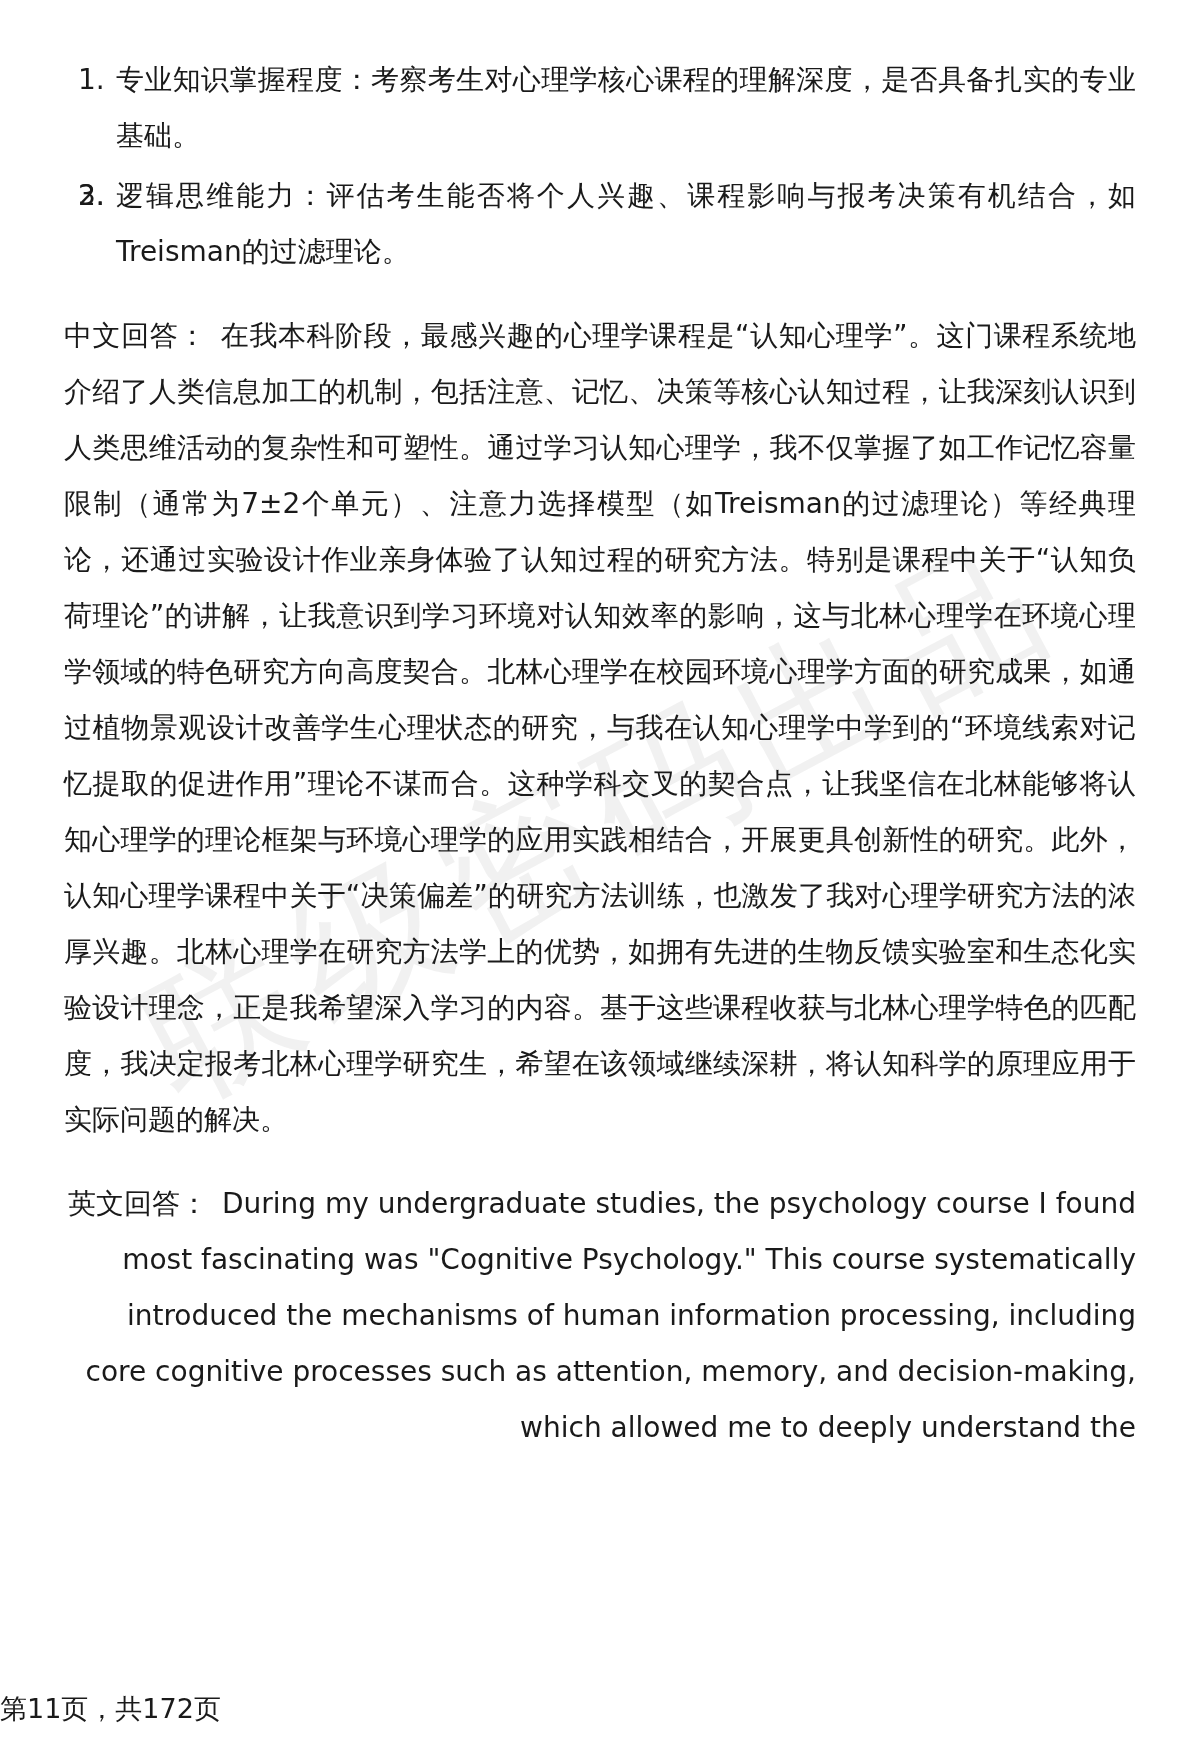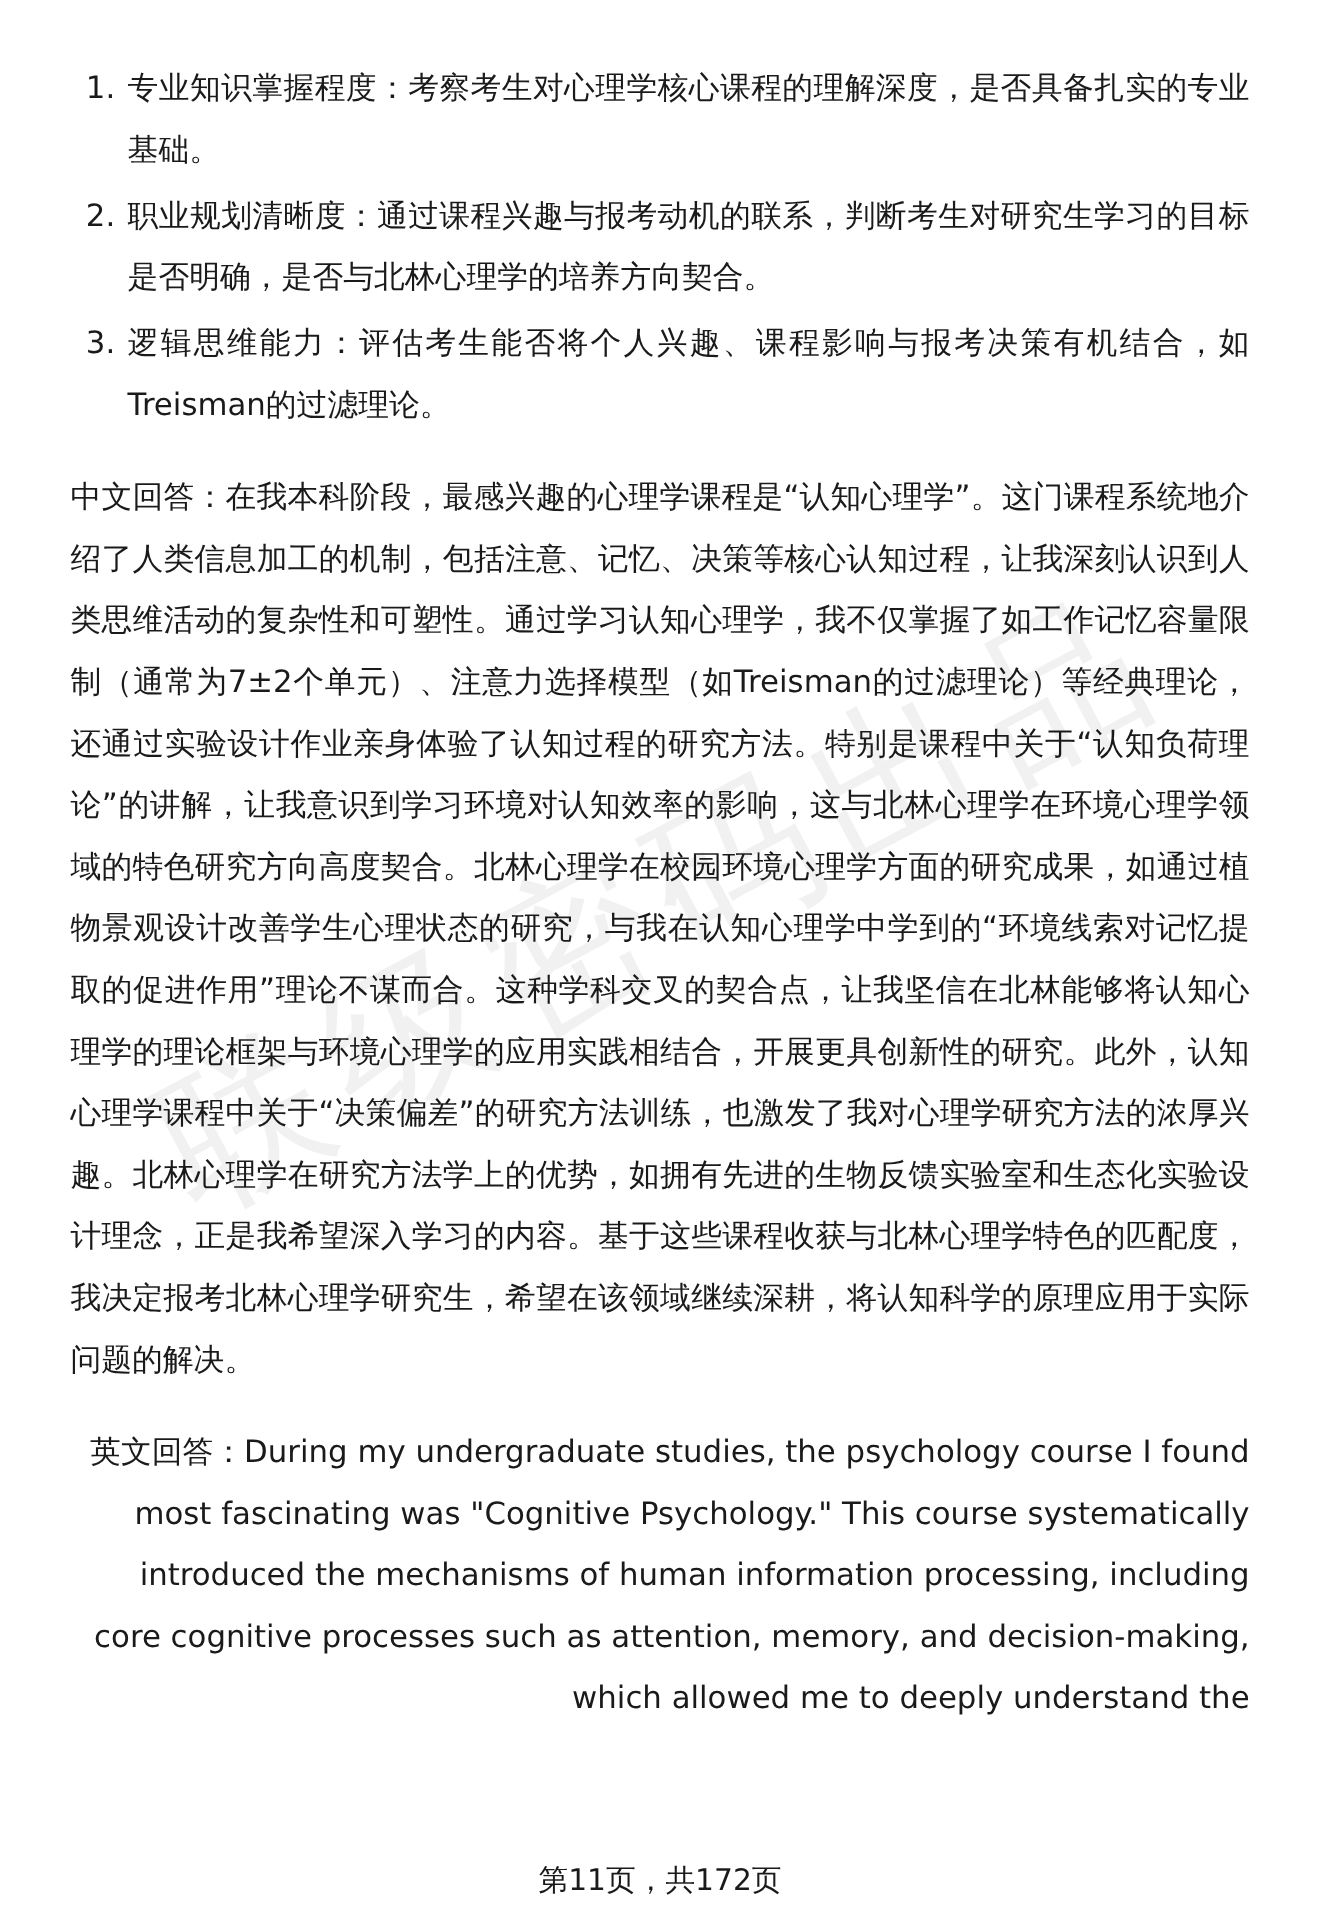--- a/index.html
+++ b/index.html
@@ -42,20 +42,21 @@
     font-size: 28px;
     line-height: 56px;
     text-align: justify;
     margin-top: 28px;
   }
   .para.en {
     text-align: right;
     font-family: "DejaVu Sans", "Liberation Sans", sans-serif;
   }
   .para-label {
+    margin-right: 14px;
   }
   .watermark {
     position: absolute;
     z-index: 1;
     left: 70px;
     top: 720px;
     width: 1060px;
     text-align: center;
     font-size: 150px;
     letter-spacing: 18px;
@@ -65,42 +66,40 @@
     white-space: nowrap;
     pointer-events: none;
     user-select: none;
   }
   .footer {
     position: absolute;
     z-index: 2;
     left: 0;
     bottom: 28px;
     width: 1200px;
-    text-align: center;
     font-size: 27px;
     color: #1a1a1a;
   }
 </style>
 </head>
 <body>
 
 <div class="page">
 
   <div class="watermark">联级密码出品</div>
 
   <div class="content">
 
     <div class="num-list">
       <div class="li">
         <span class="num">1.</span>
         <span>专业知识掌握程度：考察考生对心理学核心课程的理解深度，是否具备扎实的专业基础。</span>
       </div>
       <div class="li">
         <span class="num">2.</span>
-        <span>职业规划清晰度：通过课程兴趣与报考动机的联系，判断考生对研究生学习的目标是否明确，是否与北林心理学的培养方向契合。</span>
       </div>
       <div class="li">
         <span class="num">3.</span>
         <span>逻辑思维能力：评估考生能否将个人兴趣、课程影响与报考决策有机结合，如Treisman的过滤理论。</span>
       </div>
     </div>
 
     <div class="para">
       <span class="para-label">中文回答：</span><span>在我本科阶段，最感兴趣的心理学课程是“认知心理学”。这门课程系统地介绍了人类信息加工的机制，包括注意、记忆、决策等核心认知过程，让我深刻认识到人类思维活动的复杂性和可塑性。通过学习认知心理学，我不仅掌握了如工作记忆容量限制（通常为7±2个单元）、注意力选择模型（如Treisman的过滤理论）等经典理论，还通过实验设计作业亲身体验了认知过程的研究方法。特别是课程中关于“认知负荷理论”的讲解，让我意识到学习环境对认知效率的影响，这与北林心理学在环境心理学领域的特色研究方向高度契合。北林心理学在校园环境心理学方面的研究成果，如通过植物景观设计改善学生心理状态的研究，与我在认知心理学中学到的“环境线索对记忆提取的促进作用”理论不谋而合。这种学科交叉的契合点，让我坚信在北林能够将认知心理学的理论框架与环境心理学的应用实践相结合，开展更具创新性的研究。此外，认知心理学课程中关于“决策偏差”的研究方法训练，也激发了我对心理学研究方法的浓厚兴趣。北林心理学在研究方法学上的优势，如拥有先进的生物反馈实验室和生态化实验设计理念，正是我希望深入学习的内容。基于这些课程收获与北林心理学特色的匹配度，我决定报考北林心理学研究生，希望在该领域继续深耕，将认知科学的原理应用于实际问题的解决。</span>
     </div>

